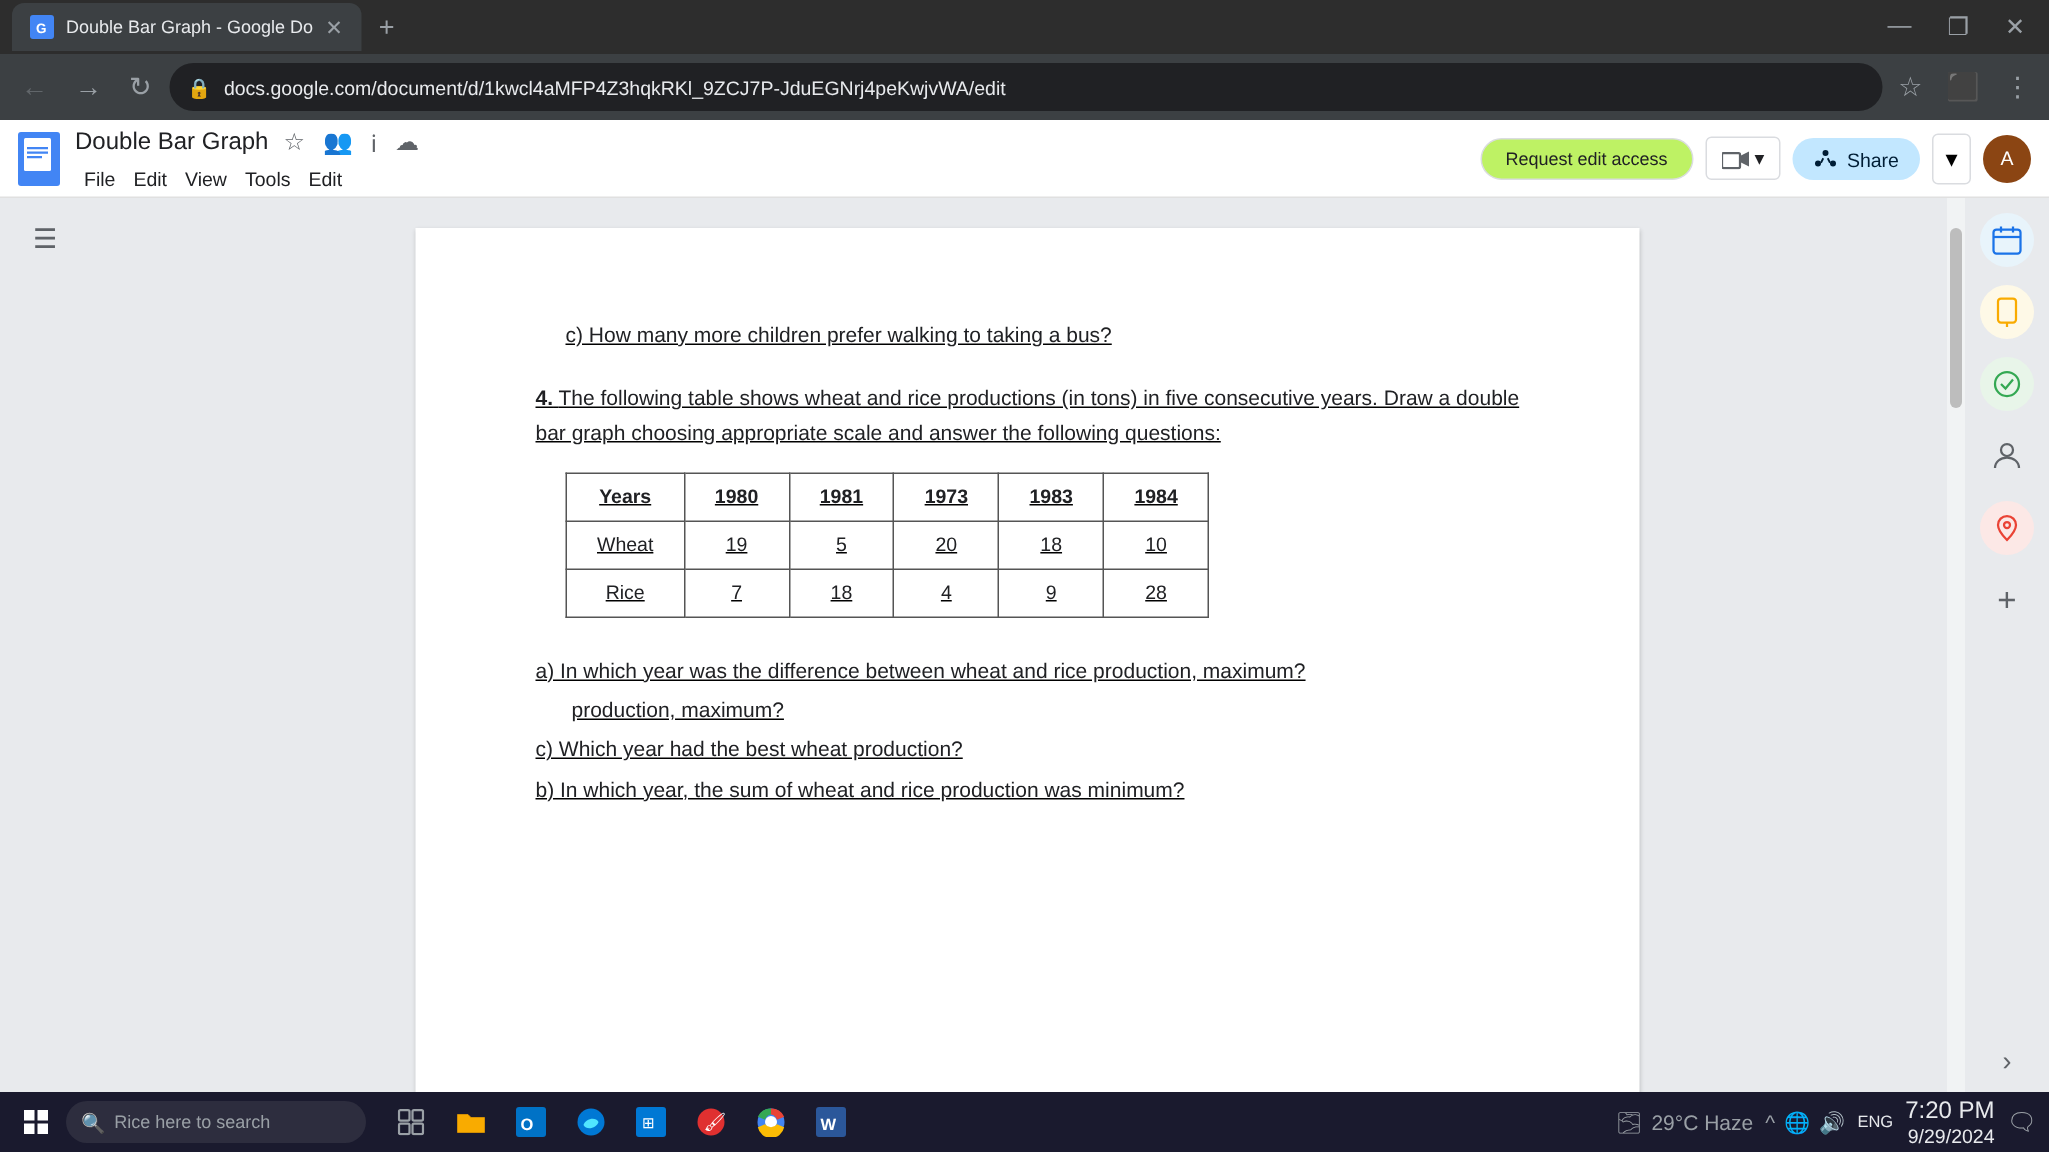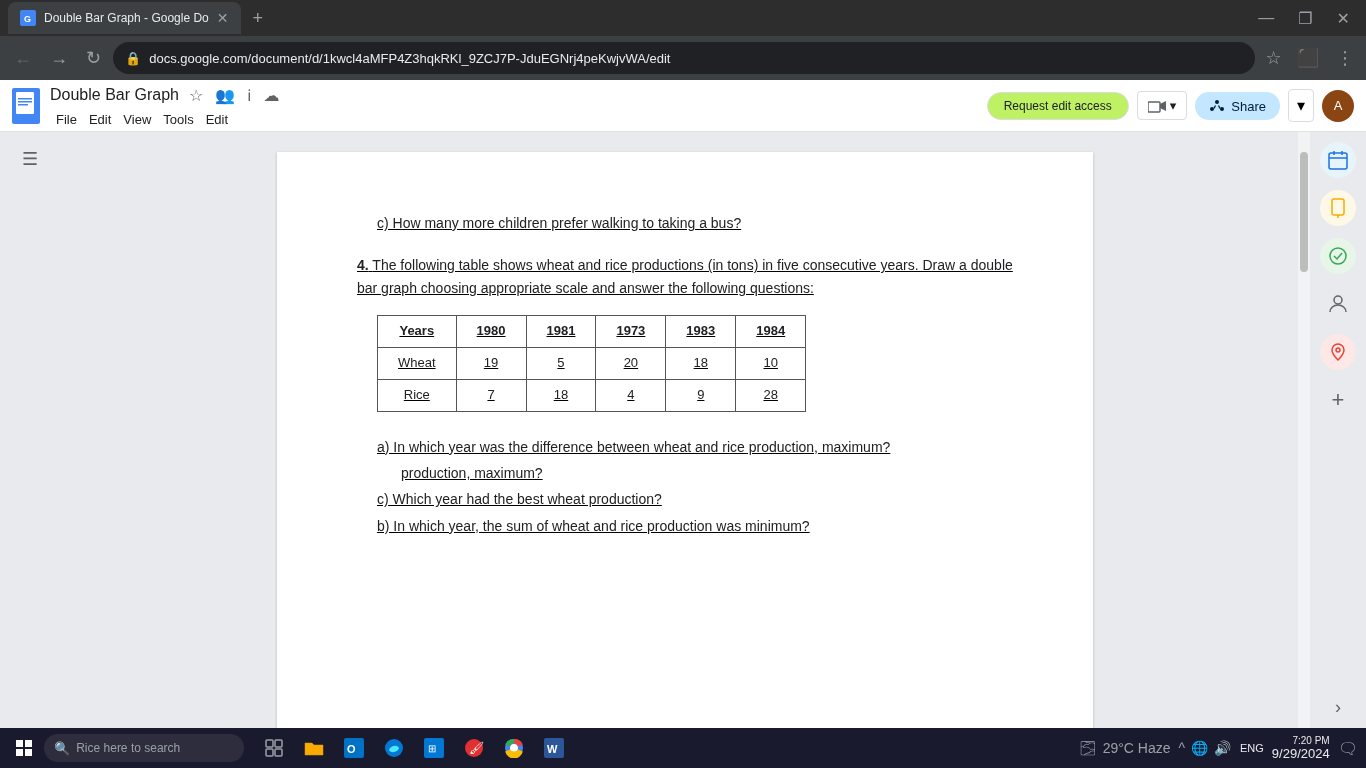--- a/index.html
+++ b/index.html
@@ -301,21 +301,20 @@
       border: 1px solid #555;
       padding: 5px 20px;
       text-align: center;
       font-size: 13px;
     }
     .data-table th {
       font-weight: bold;
       background: white;
     }
     .sub-questions {
-      margin-left: 20px;
     }
     .sub-q {
       margin-bottom: 4px;
     }
     .indent {
       margin-left: 24px;
     }
     .scrollbar-thumb {
       width: 8px;
       margin: 2px;
@@ -393,21 +392,21 @@
     .sys-icons {
       display: flex;
       gap: 6px;
       align-items: center;
       color: #9aa0a6;
       font-size: 14px;
     }
     .time-date {
       text-align: right;
     }
-    .time { font-size: 10px; }
+    .time { font-size: 16px; }
     .date { font-size: 13px; }
     .taskbar-notification {
       color: #9aa0a6;
       font-size: 16px;
     }
 
     
     .icon-calendar { background: #e8f4fb; color: #1a73e8; }
     .icon-keep { background: #fef9e7; color: #f9ab00; }
     .icon-tasks { background: #e8f5e9; color: #34a853; }

